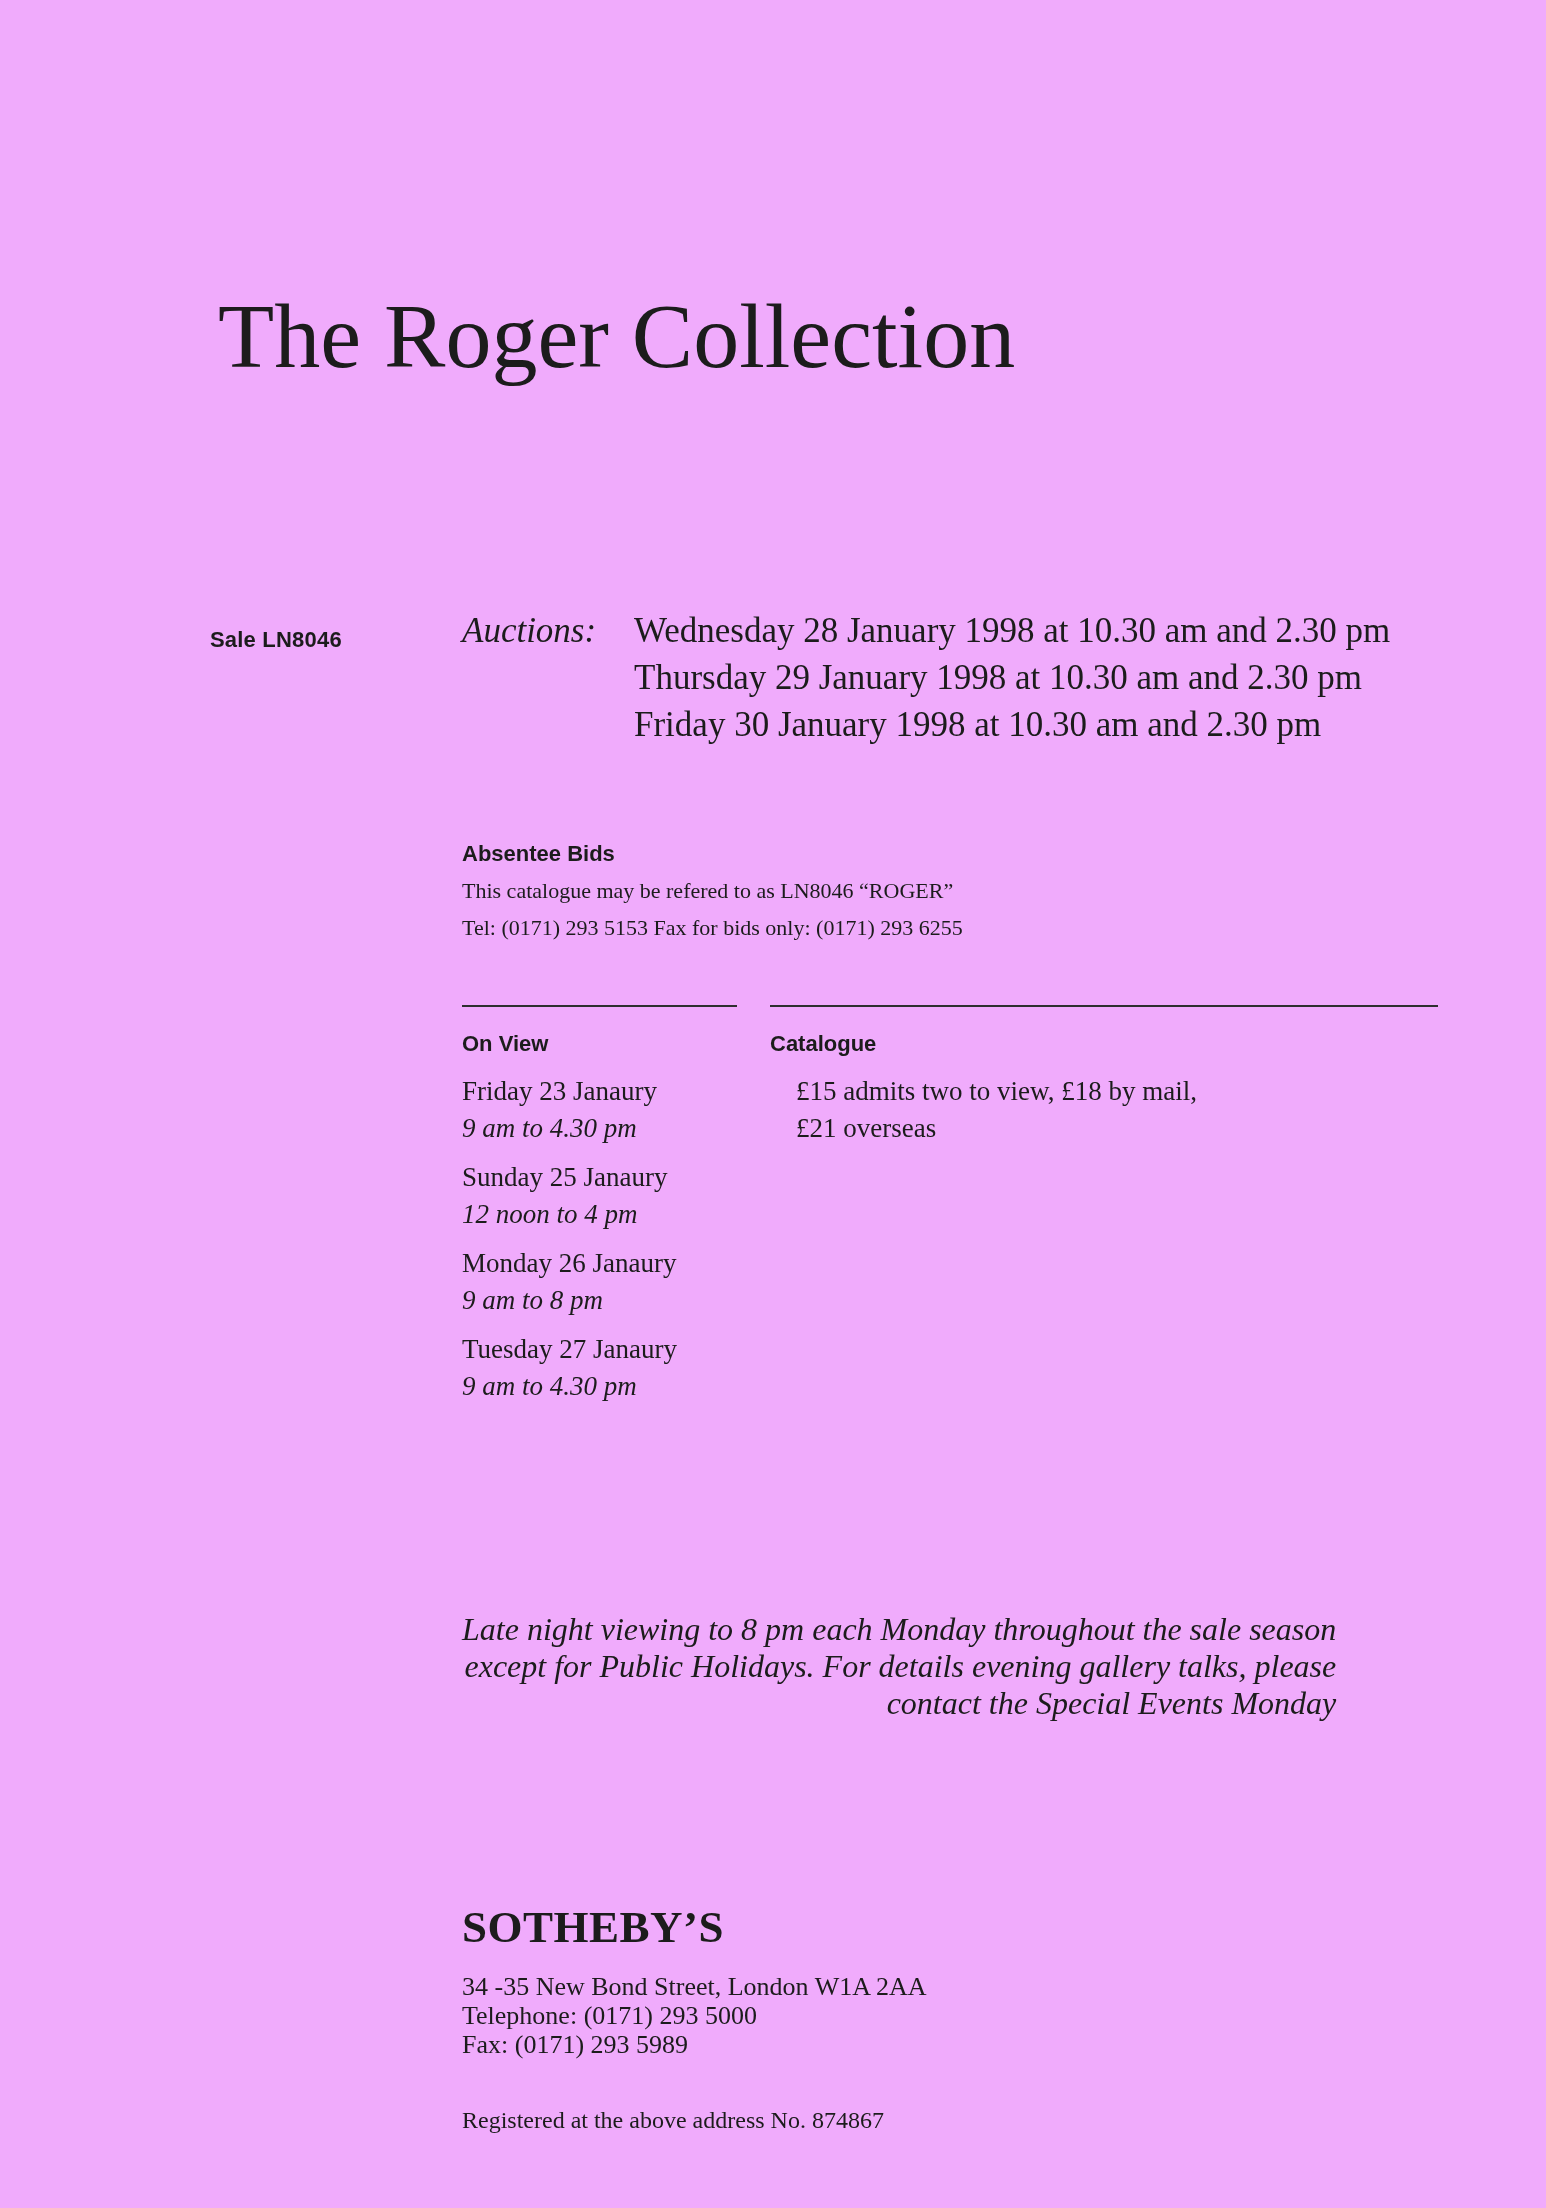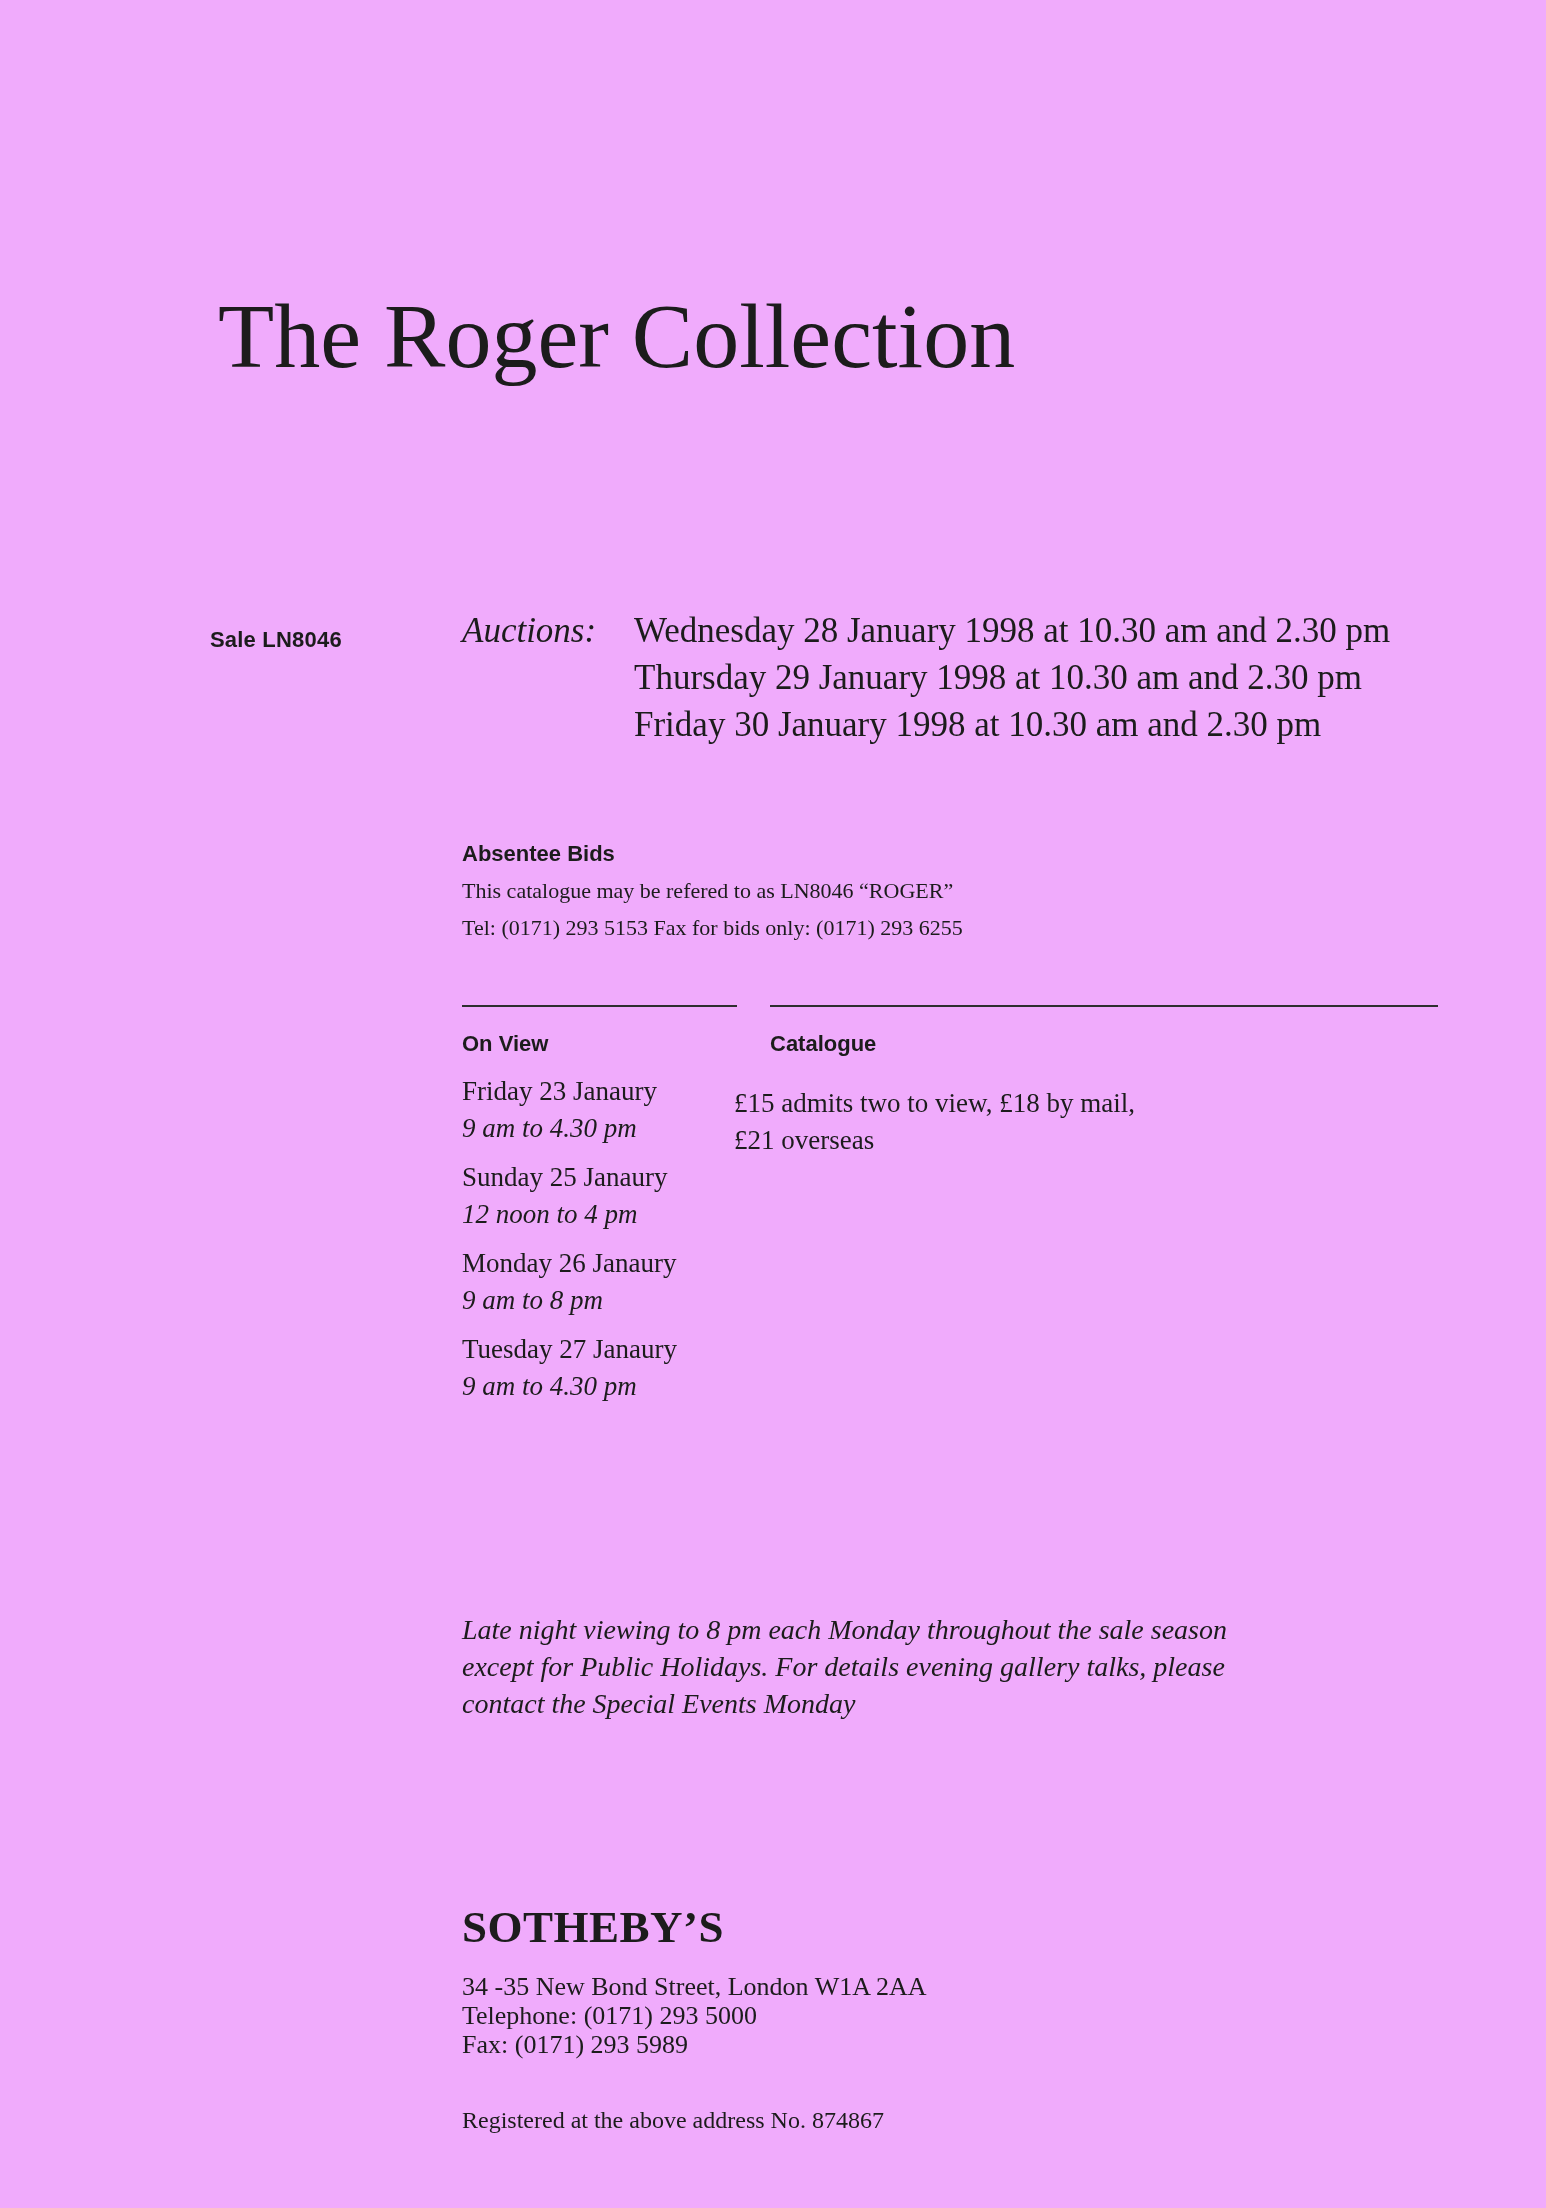--- a/index.html
+++ b/index.html
@@ -75,31 +75,31 @@
     white-space: nowrap;
   }
   .on-view-item { margin-bottom: 12px; }
   .on-view-item .session-date { font-size: 27px; line-height: 37px; }
   .on-view-item .session-time {
     font-size: 27px; line-height: 37px;
     font-style: italic;
   }
 
   .catalogue-info {
-    left: 734px; top: 1073px;
+    left: 796px; top: 1073px;
     white-space: nowrap;
-    margin-top: 12px;
   }
   .catalogue-info .body-line { font-size: 27px; line-height: 37px; }
 
   .viewing-note {
     left: 462px; top: 1611px;
     font-style: italic;
-    font-size: 28px; line-height: 37px;
+    font-size: 32px; line-height: 37px;
     white-space: nowrap;
+    text-align: right;
   }
 
   .publisher-name {
     left: 462px; top: 1903px;
     font-size: 45px; line-height: 48px;
     font-weight: bold;
     letter-spacing: 0.5px;
   }
 
   .publisher-address {

